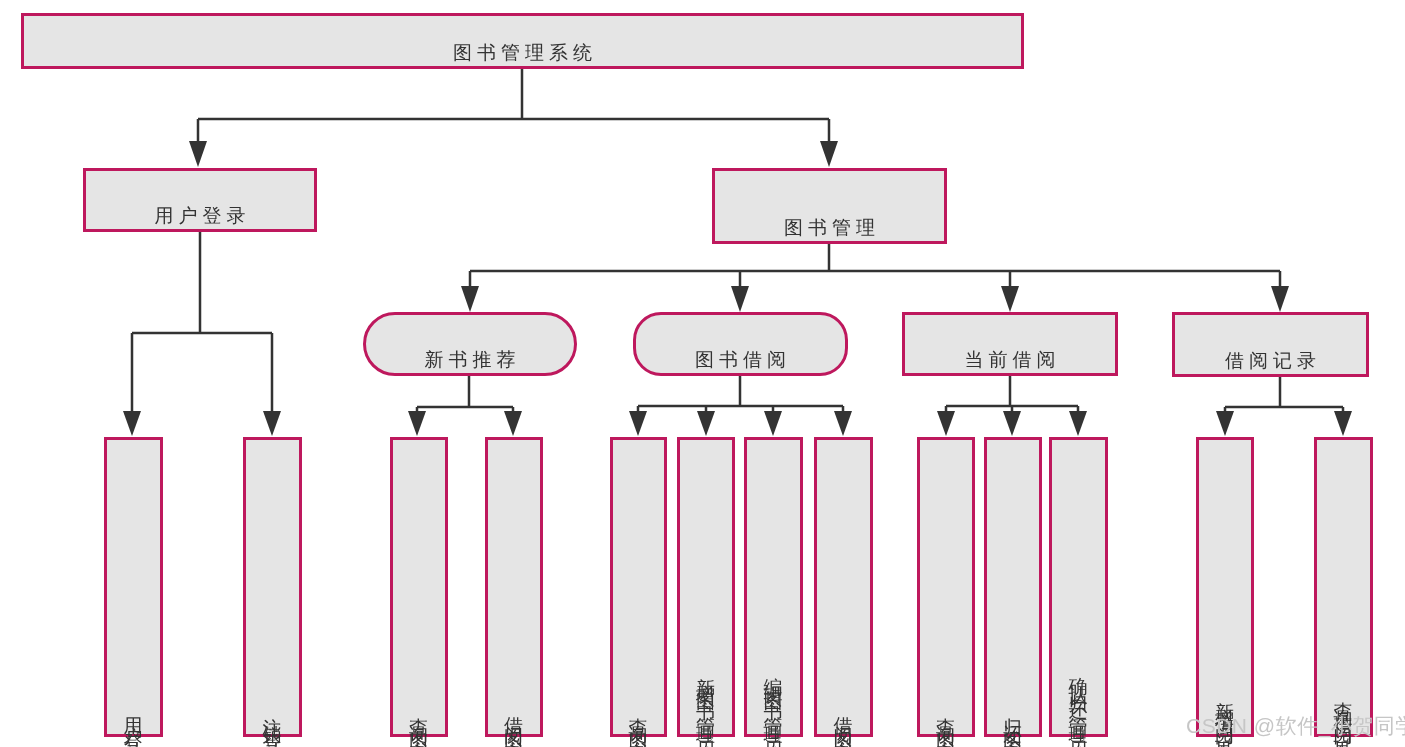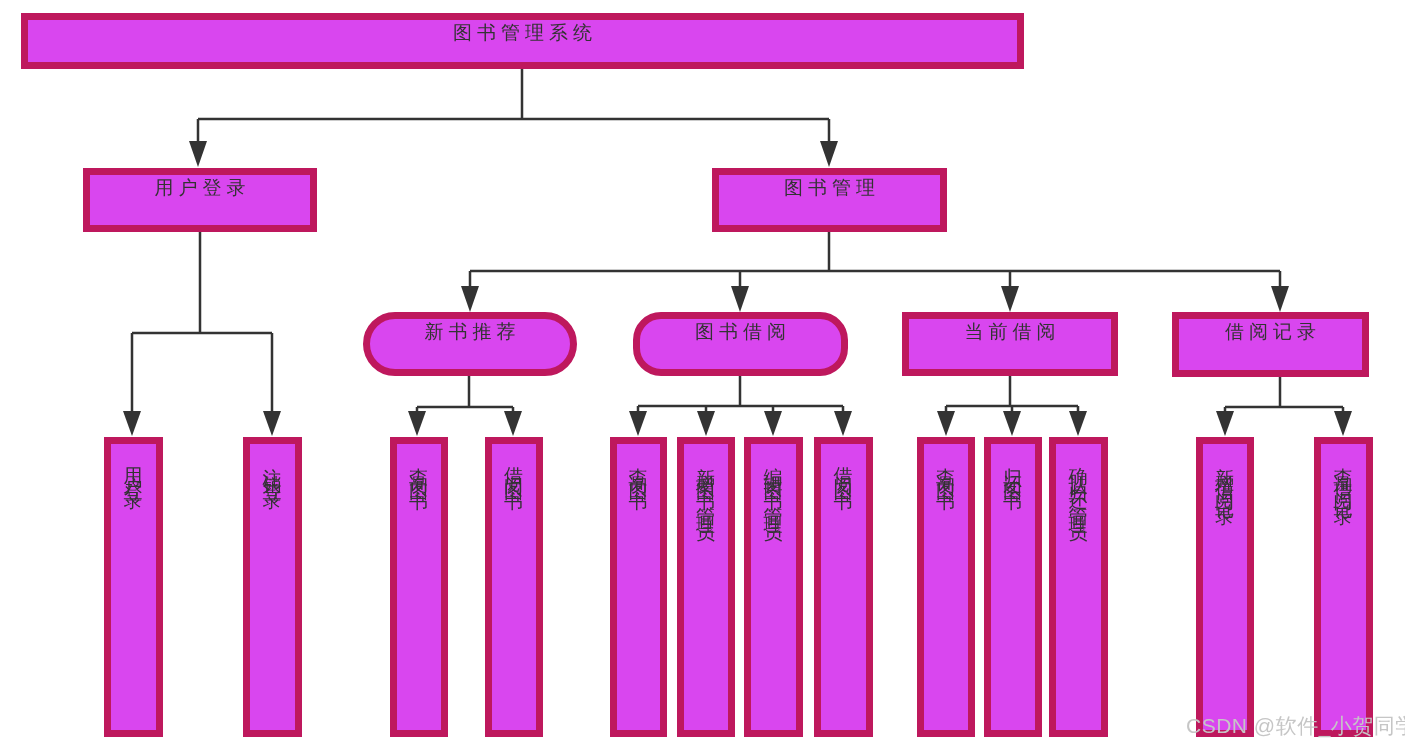--- a/index.html
+++ b/index.html
@@ -4,37 +4,37 @@
 <style>
   html,body{margin:0;padding:0;}
   body{
     width:1405px;height:747px;position:relative;overflow:hidden;
     background:#ffffff;
     font-family:"Liberation Sans","DejaVu Sans",sans-serif;
   }
   #stage{position:absolute;left:0;top:0;width:1405px;height:747px;}
   #connectors{position:absolute;left:0;top:0;z-index:1;}
   .node{
-    position:absolute;z-index:2;background:#d946ef;
-    border:7px solid #be185d;box-sizing:border-box;
-    display:flex;align-items:flex-start;justify-content:center;
+    position:absolute;z-index:2;background:#e5e5e5;
+    border:3px solid #be185d;box-sizing:border-box;
+    display:flex;align-items:flex-end;justify-content:center;
     color:#333333;
   }
   .hnode{font-size:19px;letter-spacing:5px;text-indent:5px;white-space:nowrap;}
   .vnode{top:437px;height:300px;}
   .vnode .vlabel{
     writing-mode:vertical-rl;text-orientation:mixed;
     font-size:19px;letter-spacing:8px;line-height:1;
     padding-top:8px;white-space:nowrap;color:#333333;
   }
   
   #n-root{left:21px;top:13px;width:1003px;height:56px;}
   
   #n-user-login{left:83px;top:168px;width:234px;height:64px;}
-  #n-book-mgmt{left:712px;top:168px;width:235px;height:64px;}
+  #n-book-mgmt{left:712px;top:168px;width:235px;height:76px;}
   
   #n-new-book{left:363px;top:312px;width:214px;height:64px;border-radius:32px;}
   #n-borrowing{left:633px;top:312px;width:215px;height:64px;border-radius:28px;}
   #n-current{left:902px;top:312px;width:216px;height:64px;}
   #n-records{left:1172px;top:312px;width:197px;height:65px;}
   
   #l-user-login{left:104px;width:59px;}
   #l-logout{left:243px;width:59px;}
   #l-query1{left:390px;width:58px;}
   #l-borrow1{left:485px;width:58px;}

